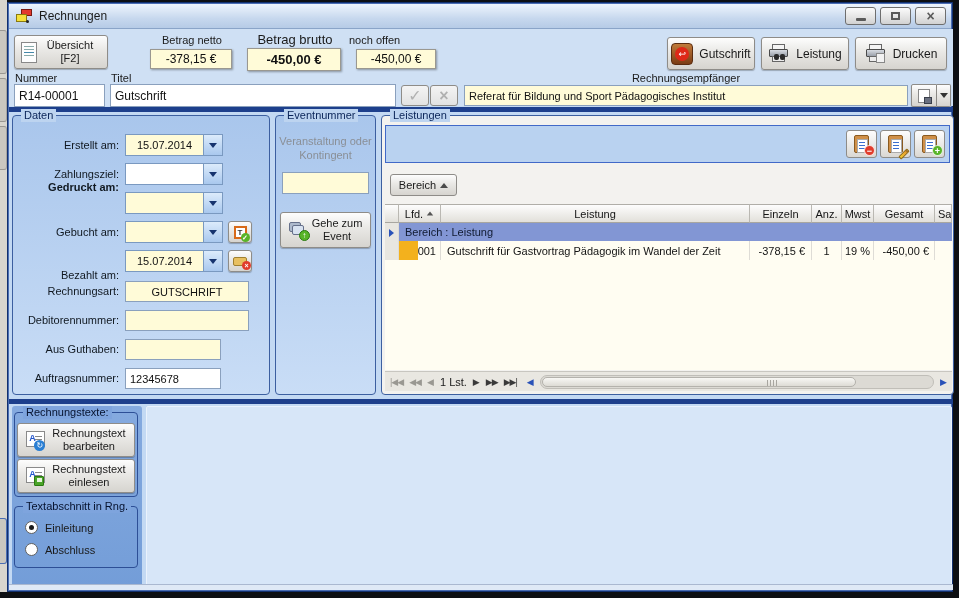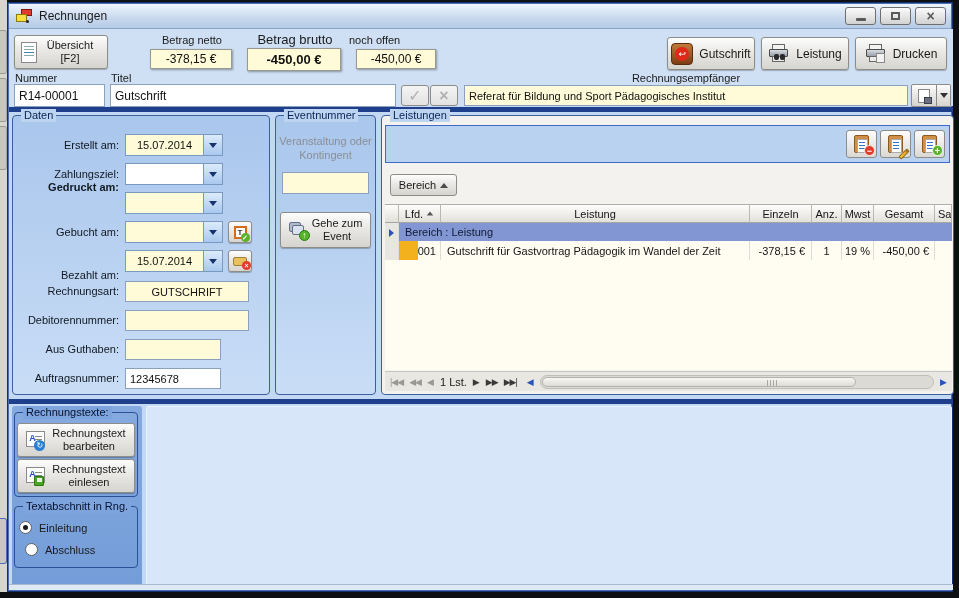--- a/index.html
+++ b/index.html
@@ -372,21 +372,21 @@
             </div>
             <div style="text-align:center;font-size:11px;line-height:13px;">
               <div>Rechnungstext</div>
               <div>einlesen</div>
             </div>
           </div>
         </div>
 
         <div class="panel" style="left:2px;top:100px;width:124px;height:62px;border-color:#2d4f96;">
           <span class="panel-caption" style="background:#7ea4dd;color:#06122e;white-space:nowrap;">Textabschnitt in Rng.</span>
-          <div style="position:absolute;left:4px;top:14px;display:flex;align-items:center;gap:7px;">
+          <div style="position:absolute;left:10px;top:14px;display:flex;align-items:center;gap:7px;">
             <span class="radio checked"></span>
             <span class="label">Einleitung</span>
           </div>
           <div style="position:absolute;left:10px;top:36px;display:flex;align-items:center;gap:7px;">
             <span class="radio"></span>
             <span class="label">Abschluss</span>
           </div>
         </div>
       </div>
 

